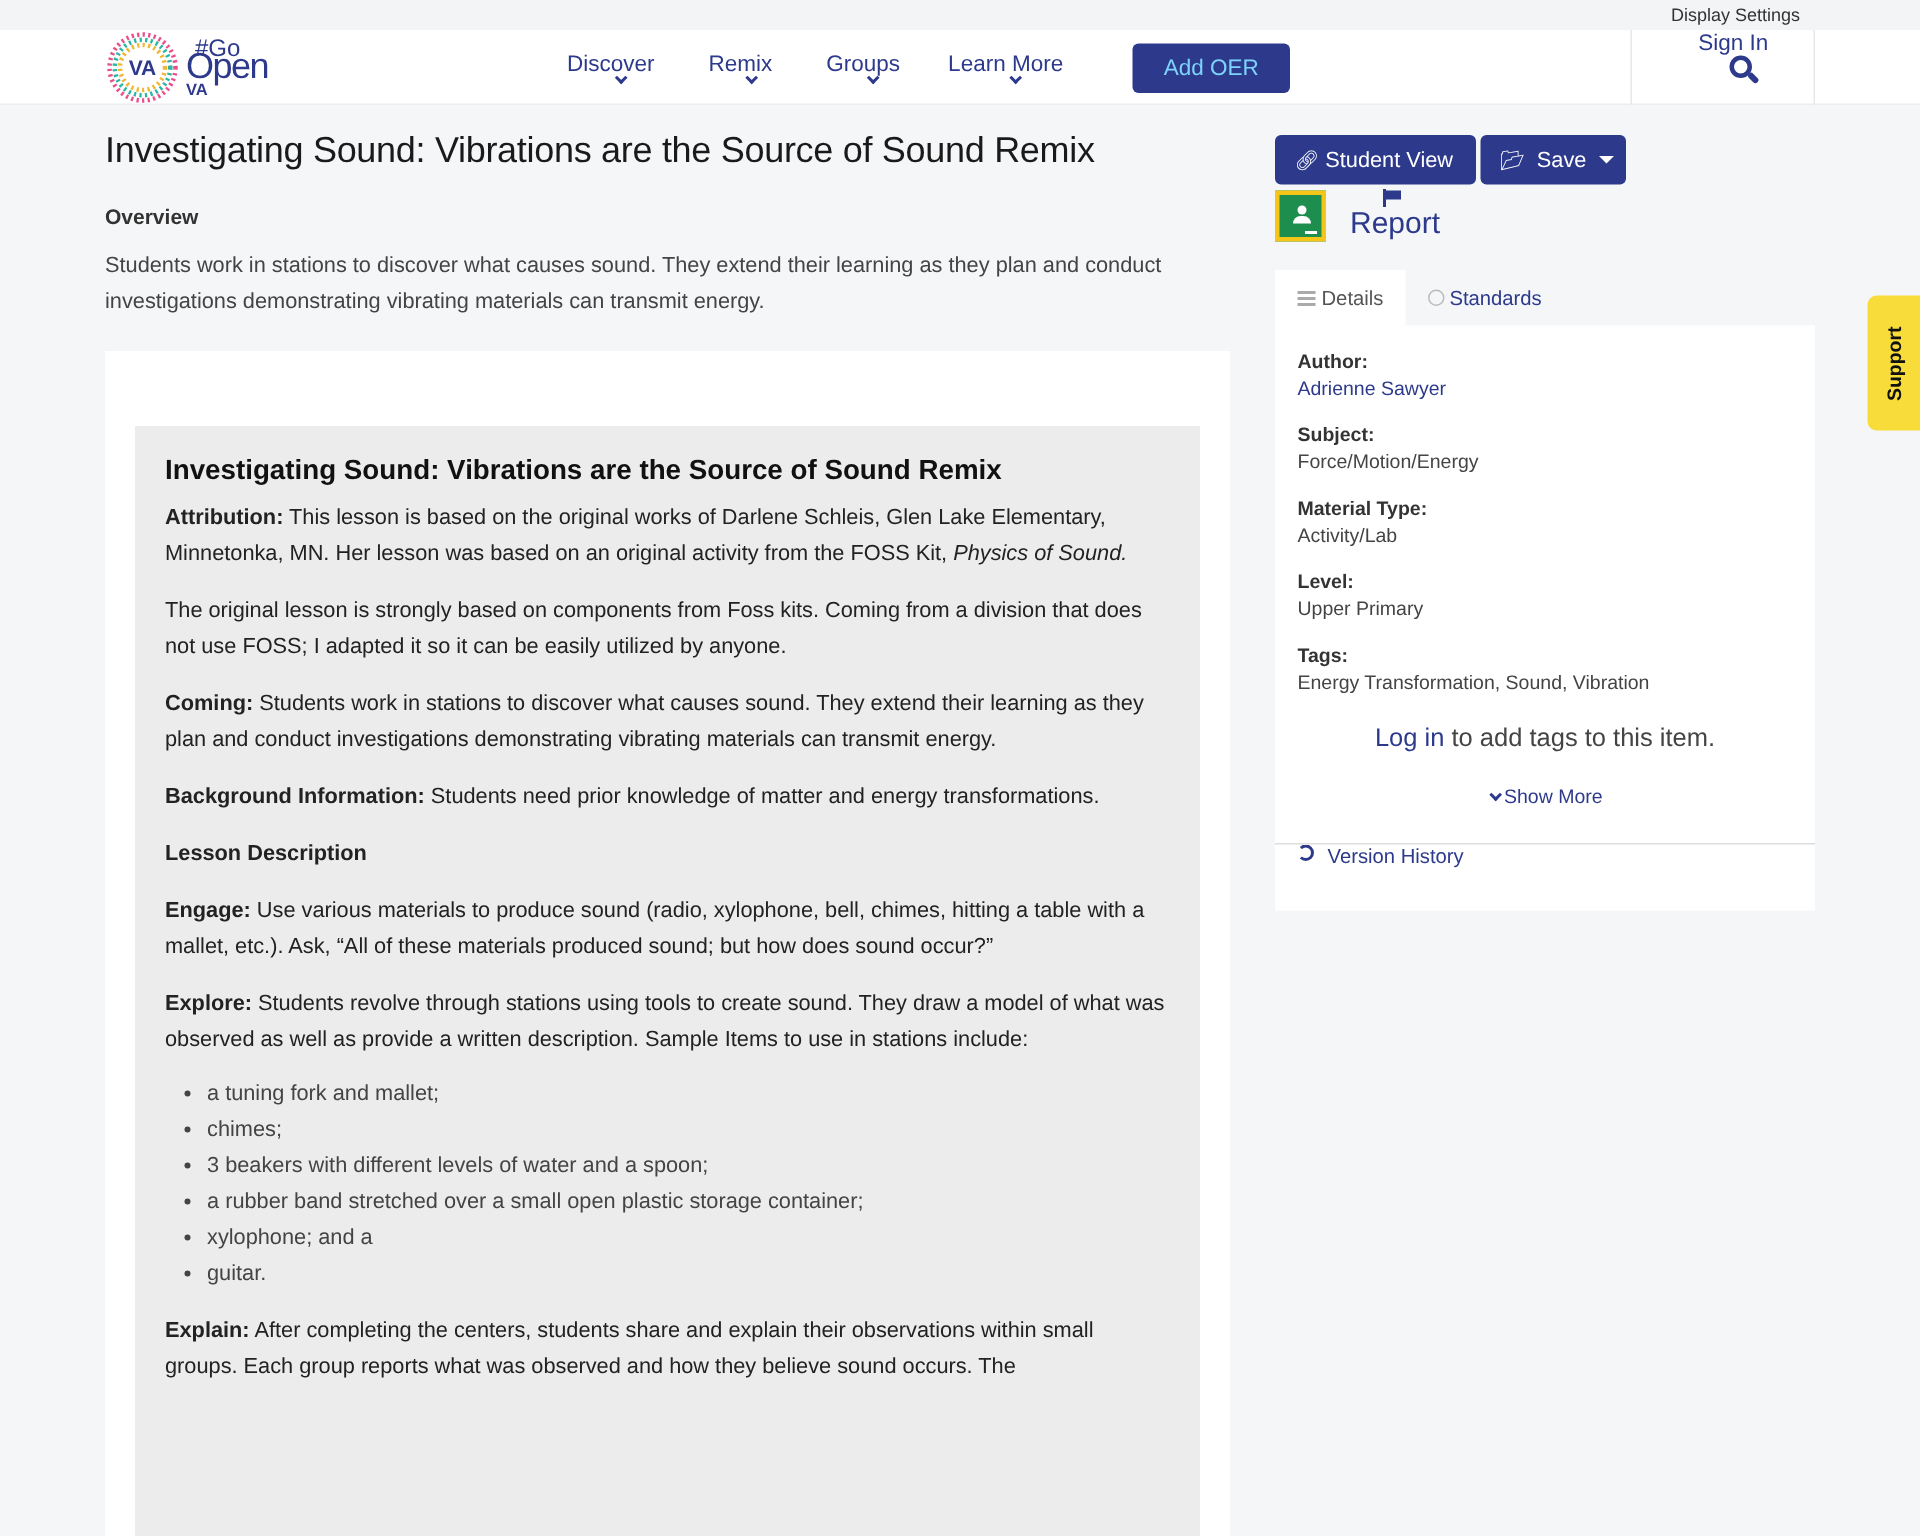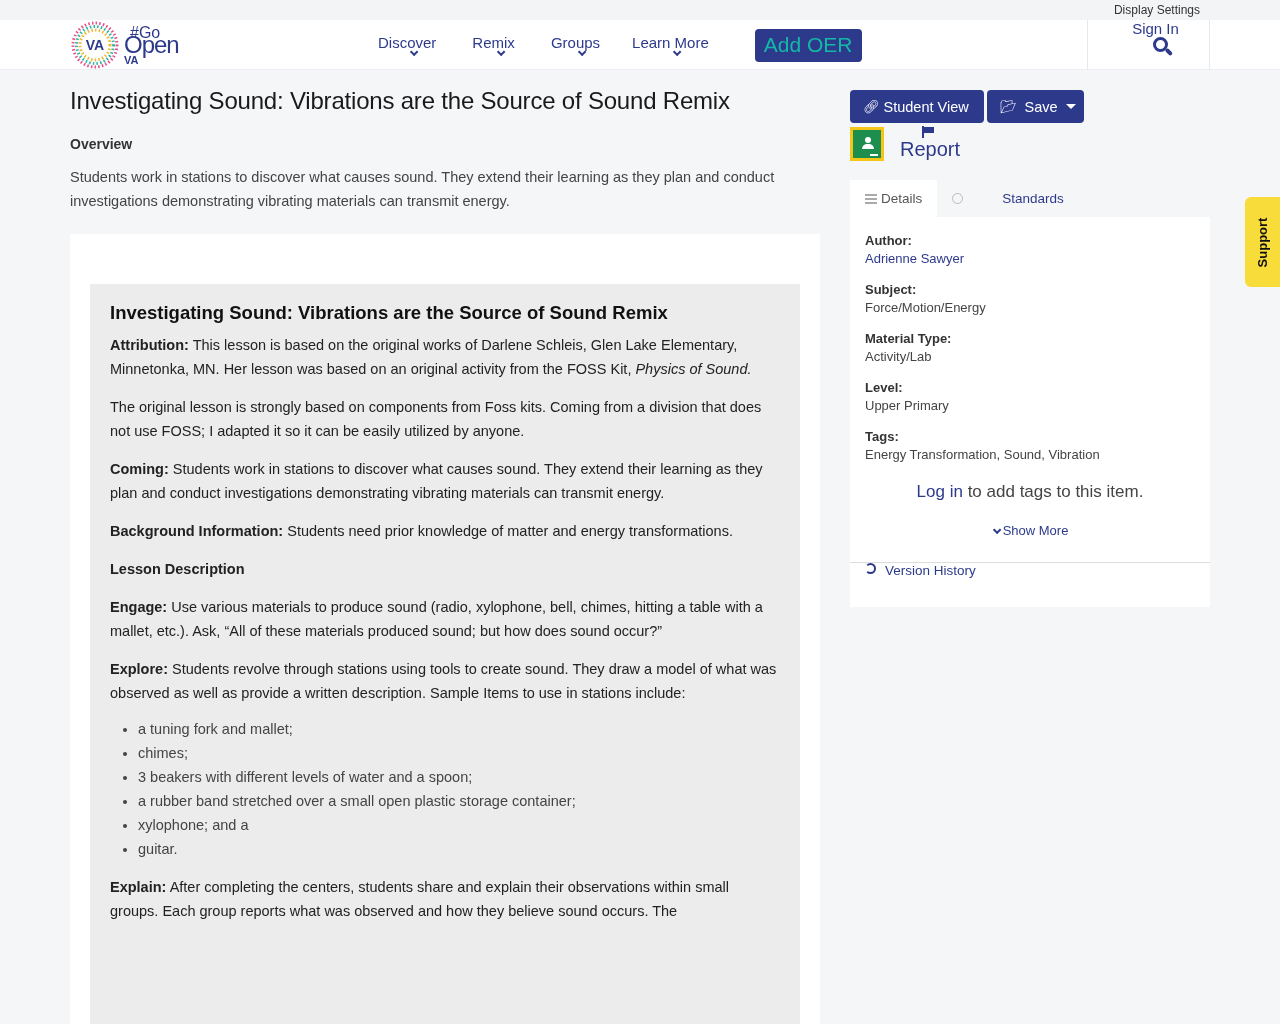--- a/index.html
+++ b/index.html
@@ -80,24 +80,24 @@
     border-bottom: 2px solid #2d3a8c;
     transform: rotate(45deg) translateY(-3px);
   }
   .nav-link.discover { margin-right: 36px; }
   .nav-link.hubs { margin-right: 36px; }
   .nav-link.groups { margin-right: 32px; }
   .nav-link.learn { margin-right: 46px; }
 
   .add-oer {
     background: #2d3a8c;
-    color: #14b8a6;
-    font-size: 21px;
+    color: #7dd3fc;
+    font-size: 15px;
     height: 33px;
-    padding: 0 9px;
+    padding: 0 21px;
     border-radius: 4px;
     display: flex;
     align-items: center;
     cursor: pointer;
   }
 
   .nav-right {
     position: absolute;
     left: 1087px;
     top: 0;
@@ -278,21 +278,20 @@
     align-items: center;
     padding: 0 15px;
     cursor: pointer;
   }
   .tab.active {
     background: #ffffff;
     color: #555;
   }
   .tab.inactive {
     color: #2d3a8c;
-    gap: 36px;
   }
   .list-icon {
     display: inline-block;
     width: 12px; height: 10px;
     margin-right: 4px;
     background: repeating-linear-gradient(#aaa 0 2px, transparent 2px 4px);
   }
   .circle-icon {
     display: inline-block;
     width: 11px; height: 11px;

